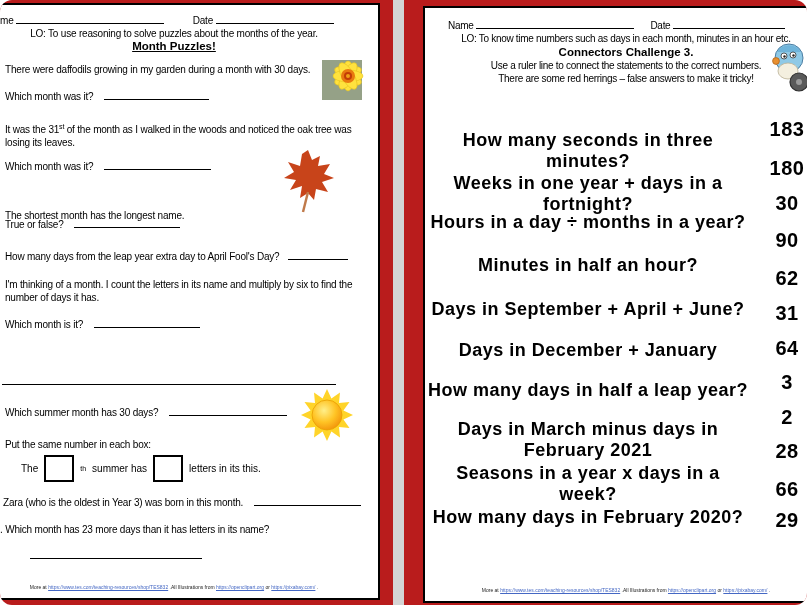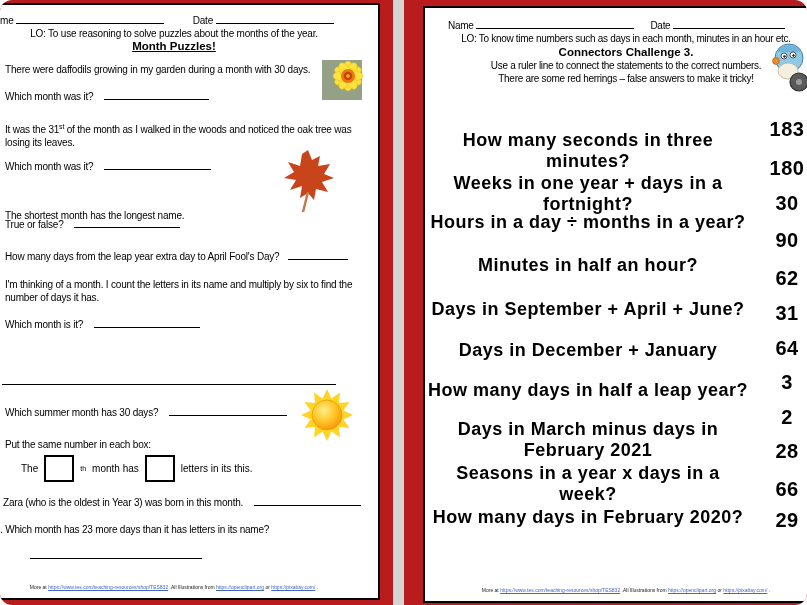--- a/index.html
+++ b/index.html
@@ -120,21 +120,21 @@
       <path fill="#ffd429" d="M53,26 L43.4,30.4 L49.5,39 L39,38 L40,48.5 L31.4,42.4 L27,52 L22.6,42.4 L14,48.5 L15,38 L4.5,39 L10.6,30.4 L1,26 L10.6,21.6 L4.5,13 L15,14 L14,3.5 L22.6,9.6 L27,0 L31.4,9.6 L40,3.5 L39,14 L49.5,13 L43.4,21.6 Z"></path>
       <circle cx="27" cy="26" r="15" fill="url(#sunG)" stroke="#e8a000" stroke-width="0.8"></circle>
     </svg>
 
     <div class="abs lp-text" style="top:433px;left:35px;">Put the same number in each box:</div>
 
     <div class="abs boxrow" style="top:450px;left:35px;margin-left:16px;">
       <span>The</span>
       <span class="nbox"></span>
       <sup>th</sup>
-      <span>month has</span>
+      <span>summer has</span>
       <span class="nbox"></span>
       <span>letters in its this.</span>
     </div>
 
     <div class="abs lp-text" style="top:490px;left:33px;">
       <span>Zara (who is the oldest in Year 3) was born in this month.</span>
       <span class="bl" style="width:107px;margin-left:8px;"></span>
     </div>
 
     <div class="abs lp-text" style="top:518px;left:30px;width:360px;">.   Which month has 23 more days than it has letters in its name?</div>

